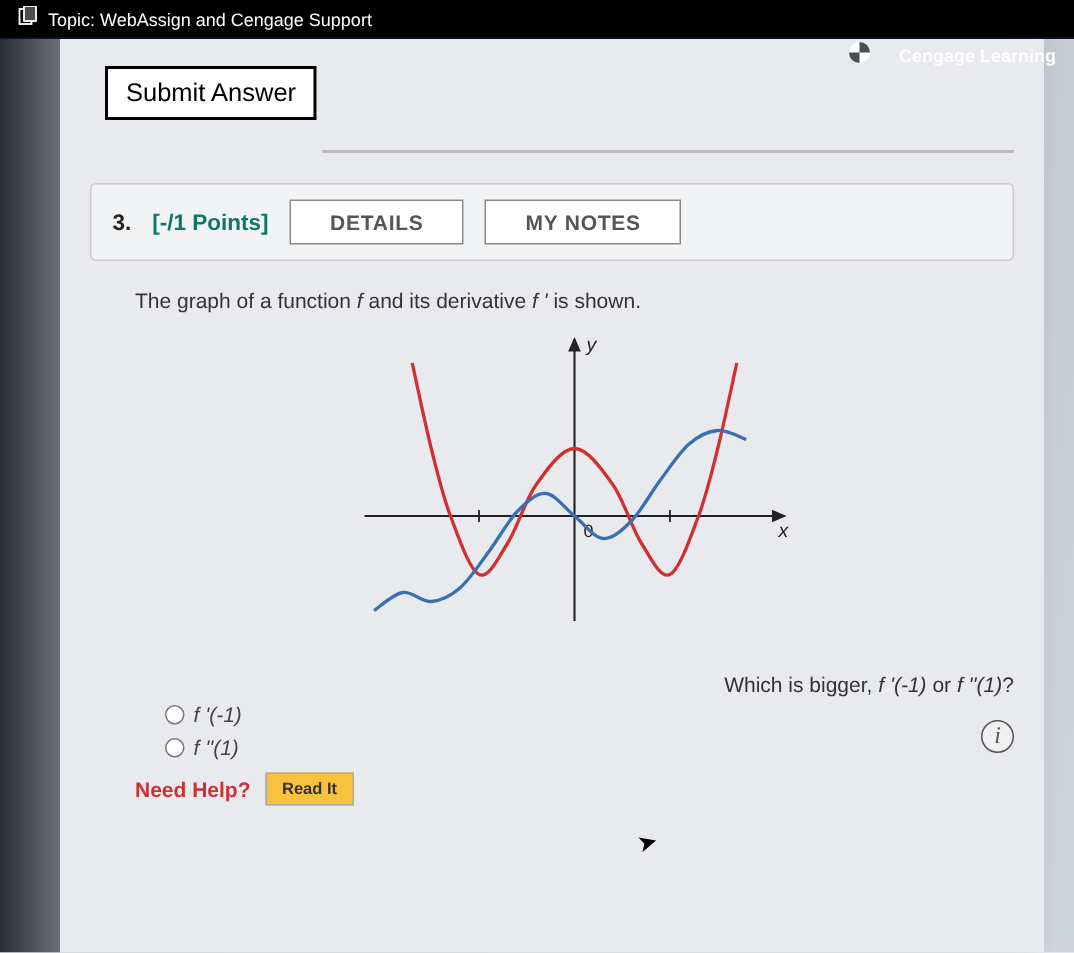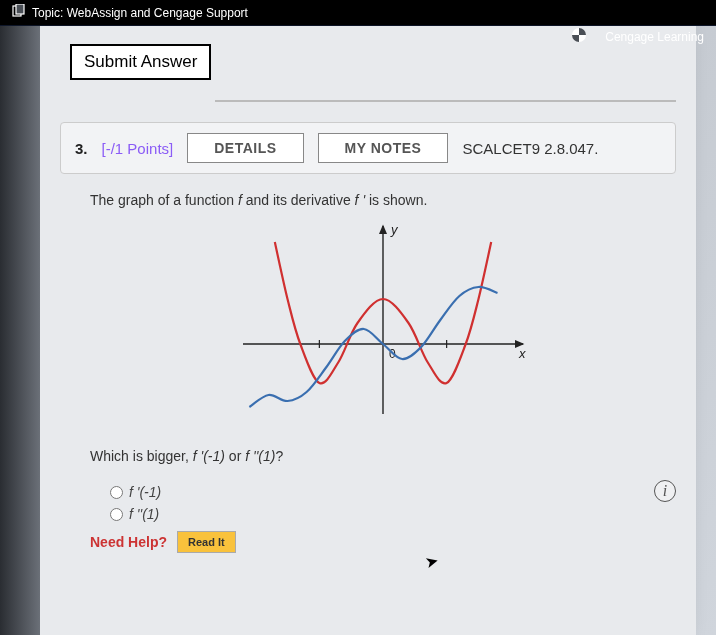--- a/index.html
+++ b/index.html
@@ -16,21 +16,21 @@
       color: #fff;
       height: 26px;
       display: flex;
       align-items: center;
       justify-content: space-between;
       padding: 0 12px;
       font-size: 12px;
       border-bottom: 1px solid #0f172a;
     }
     .topbar-left { display: flex; align-items: center; gap: 6px; }
-    .topbar-right { display: flex; align-items: center; gap: 18px; font-weight: normal; margin-top: 48px; }
+    .topbar-right { display: flex; align-items: center; gap: 18px; font-weight: bold; margin-top: 48px; }
     .page {
       background: #e8eaed;
       margin: 0 20px 0 40px;
       min-height: 609px;
       padding: 18px 20px 0 20px;
       box-shadow: -10px 0 20px rgba(0,0,0,0.2);
     }
     .submit-btn {
       background: #fff;
       border: 2px solid #000000;
@@ -46,36 +46,36 @@
       border: 1px solid #ccc;
       border-radius: 4px;
       padding: 10px 14px;
       display: flex;
       align-items: center;
       gap: 14px;
       margin-bottom: 18px;
       flex-wrap: wrap;
     }
     .q-num { font-weight: bold; font-size: 15px; color: #222; }
-    .points { font-weight: normal; font-size: 15px; color: #8b5cf6; }
+    .points { font-weight: bold; font-size: 15px; color: #0f766e; }
     .hdr-btn {
       background: #fff;
       border: 1.5px solid #888;
       color: #555;
       padding: 6px 26px;
       font-size: 14px;
       font-weight: bold;
       letter-spacing: 0.5px;
       cursor: pointer;
     }
     .book-ref { font-size: 15px; color: #333; }
     .q-body { padding: 0 0 0 30px; }
     .q-text { font-size: 14px; color: #333; }
     .graph-wrap { display: flex; justify-content: center; margin: 6px 0 24px 0; }
-    .prompt { font-size: 14px; color: #333; margin-bottom: 20px; }
+    .prompt { font-size: 14px; color: #333; margin-bottom: 4px; text-align: right; }
     .options { padding-left: 20px; }
     .opt { display: flex; align-items: center; gap: 6px; font-size: 14px; color: #444; margin-bottom: 6px; }
     .opt input { cursor: pointer; }
     .need-help {
       margin-top: 9px;
       display: flex;
       align-items: center;
       gap: 10px;
     }
     .need-help-label { color: #c33; font-weight: bold; font-size: 14px; }
@@ -155,21 +155,20 @@
 <div class="page">
 
   <button class="submit-btn">Submit Answer</button>
   <div class="tab-line"></div>
 
   <div class="question-header">
     <span class="q-num">3.</span>
     <span class="points">[-/1 Points]</span>
     <button class="hdr-btn">DETAILS</button>
     <button class="hdr-btn">MY NOTES</button>
-    <span class="book-ref">SCALCET9 2.8.047.</span>
   </div>
 
   <div class="q-body">
     <p class="q-text">
       <span>The graph of a function </span><span class="italic">f</span><span> and its derivative </span><span class="italic">f '</span><span> is shown.</span>
     </p>
 
     <div class="graph-wrap">
       <svg id="chart" width="320" height="210" viewBox="0 0 320 210">
         <defs>

